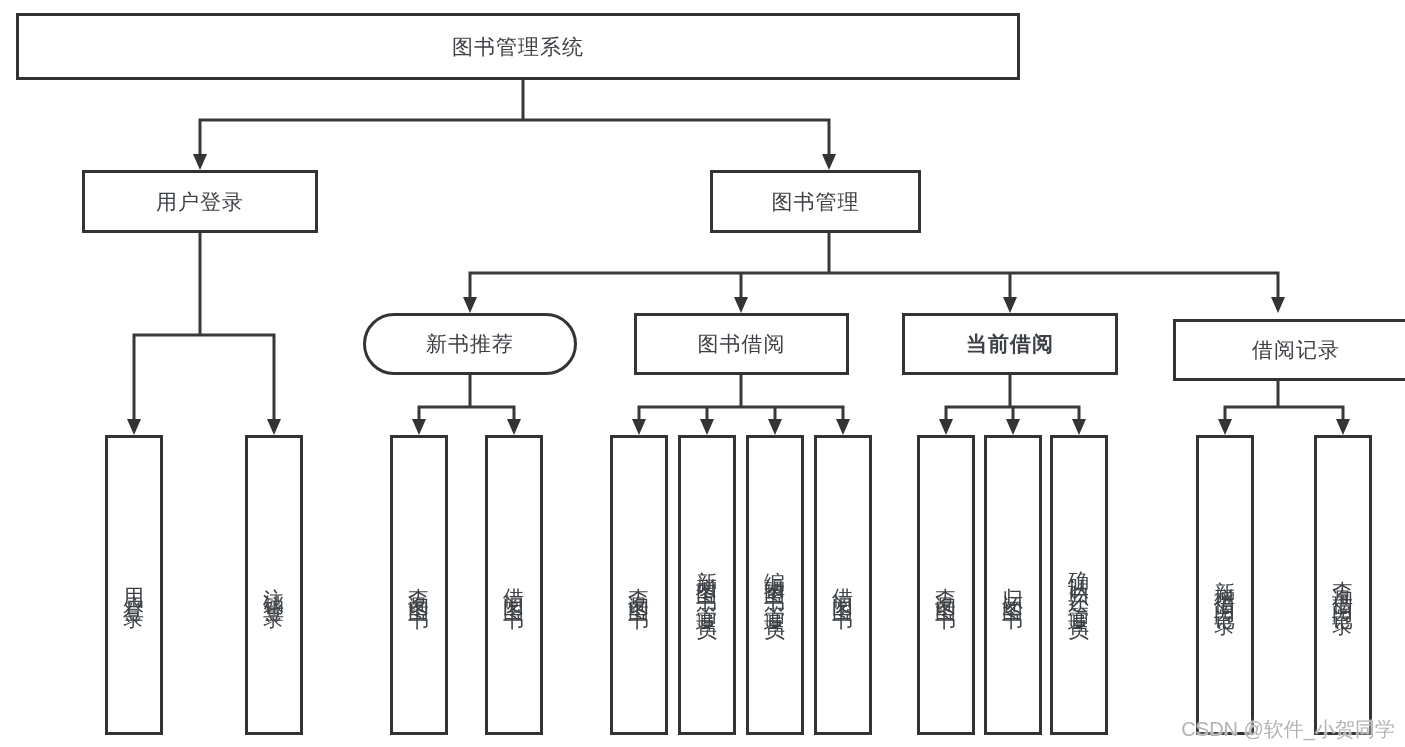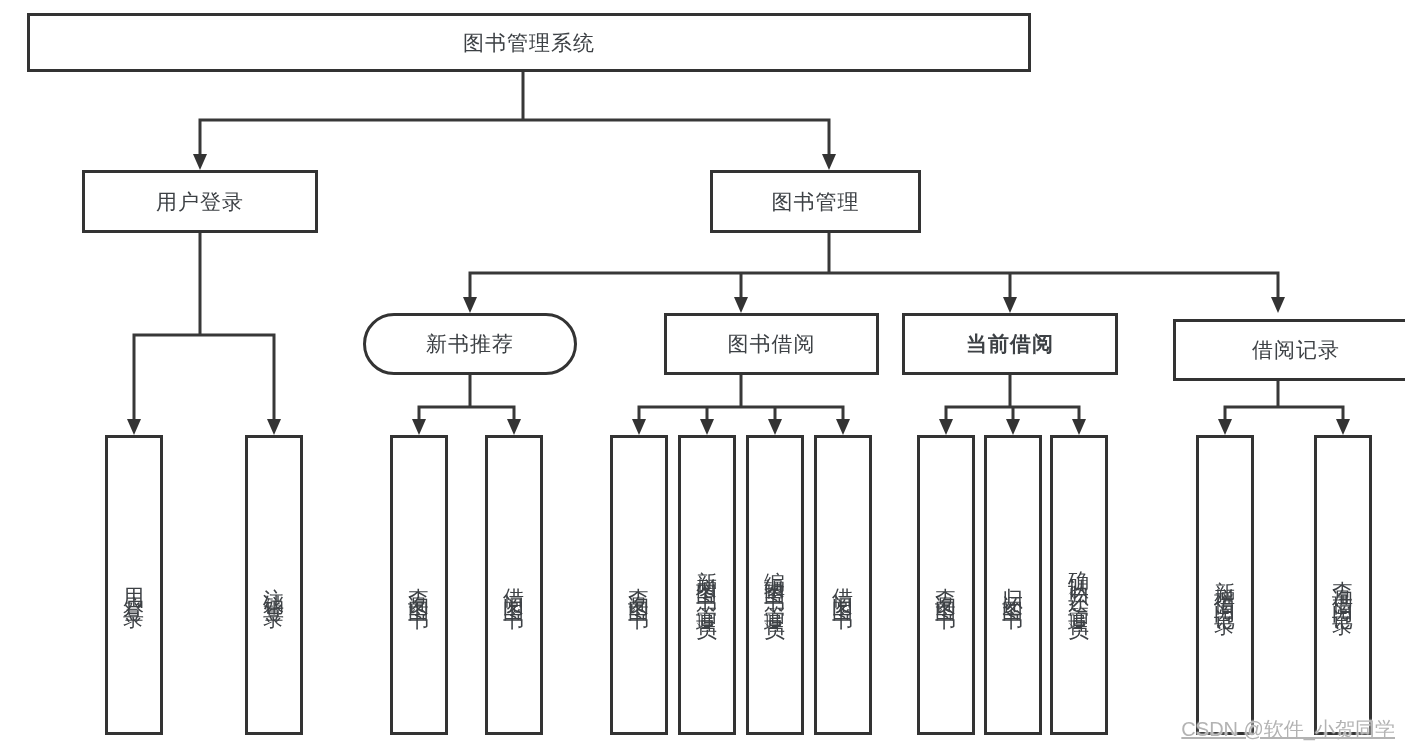--- a/index.html
+++ b/index.html
@@ -42,21 +42,20 @@
   }
   .watermark {
     position: absolute;
     right: 10px;
     bottom: 4px;
     font-size: 20px;
     color: #b3b3b3;
     text-shadow: 0 0 2px #ffffff, 0 0 2px #ffffff;
     z-index: 3;
     white-space: nowrap;
-    text-decoration: underline;
   }
 </style>
 </head>
 <body>
 
 <div id="stage">
 
   <svg id="wires" viewBox="0 0 1405 747" xmlns="http://www.w3.org/2000/svg">
     <g stroke="#383838" stroke-width="3" fill="none" stroke-linecap="square">
       <path d="M523 68 V120 M200 120 H829 M200 120 V162 M829 120 V162"></path>
@@ -83,27 +82,27 @@
       <polygon points="768,419 782,419 775,435"></polygon>
       <polygon points="836,419 850,419 843,435"></polygon>
       <polygon points="939,419 953,419 946,435"></polygon>
       <polygon points="1006,419 1020,419 1013,435"></polygon>
       <polygon points="1072,419 1086,419 1079,435"></polygon>
       <polygon points="1218,419 1232,419 1225,435"></polygon>
       <polygon points="1336,419 1350,419 1343,435"></polygon>
     </g>
   </svg>
 
-  <div class="box h-box" style="left:27px; top:13px; width:1004px; height:59px;">图书管理系统</div>
+  <div class="box h-box" style="left:16px; top:13px; width:1004px; height:67px;">图书管理系统</div>
 
   <div class="box h-box" style="left:82px; top:170px; width:236px; height:63px;">用户登录</div>
   <div class="box h-box" style="left:710px; top:170px; width:211px; height:63px;">图书管理</div>
 
   <div class="box h-box" style="left:363px; top:313px; width:214px; height:62px;border-radius:31px;">新书推荐</div>
-  <div class="box h-box" style="left:634px; top:313px; width:215px; height:62px;margin-left:30px;">图书借阅</div>
+  <div class="box h-box" style="left:634px; top:313px; width:215px; height:62px;">图书借阅</div>
   <div class="box h-box" style="left:902px; top:313px; width:216px; height:62px;font-weight:bold;">当前借阅</div>
   <div class="box h-box" style="left:1173px; top:313px; width:246px; height:62px;margin-top:6px;">借阅记录</div>
 
   <div class="box v-box" style="left:105px; top:435px; width:58px; height:300px;">用户登录</div>
   <div class="box v-box" style="left:245px; top:435px; width:58px; height:300px;">注销登录</div>
 
   <div class="box v-box" style="left:390px; top:435px; width:58px; height:300px;">查询图书</div>
   <div class="box v-box" style="left:485px; top:435px; width:58px; height:300px;">借阅图书</div>
 
   <div class="box v-box" style="left:610px; top:435px; width:58px; height:300px;">查询图书</div>

